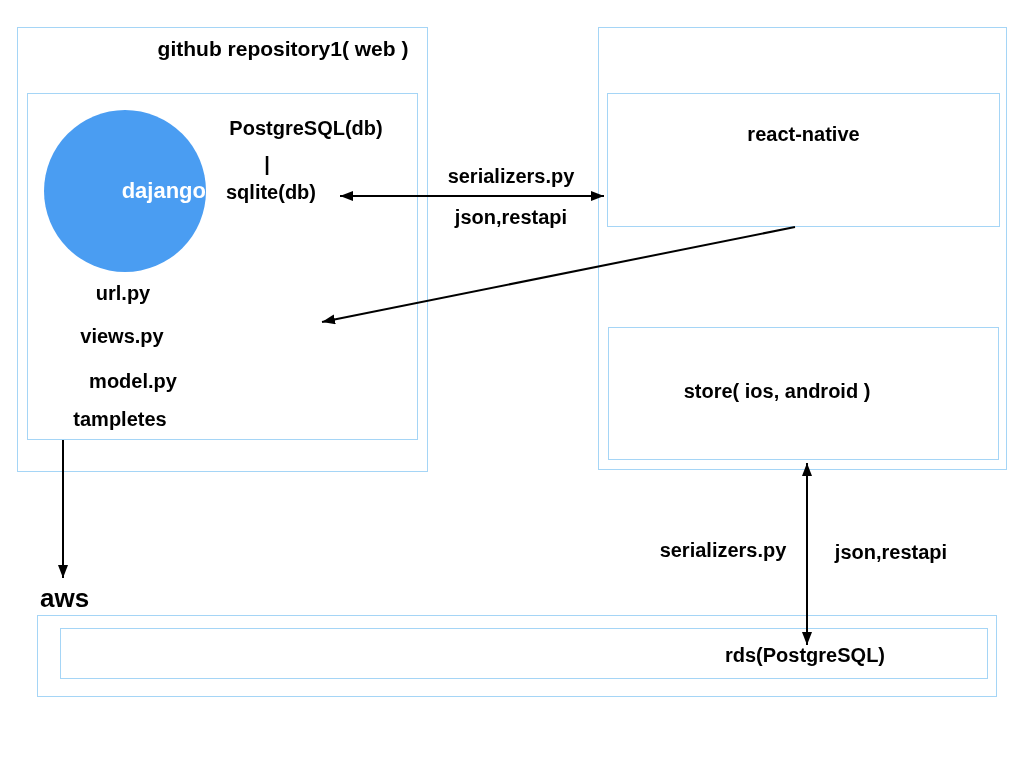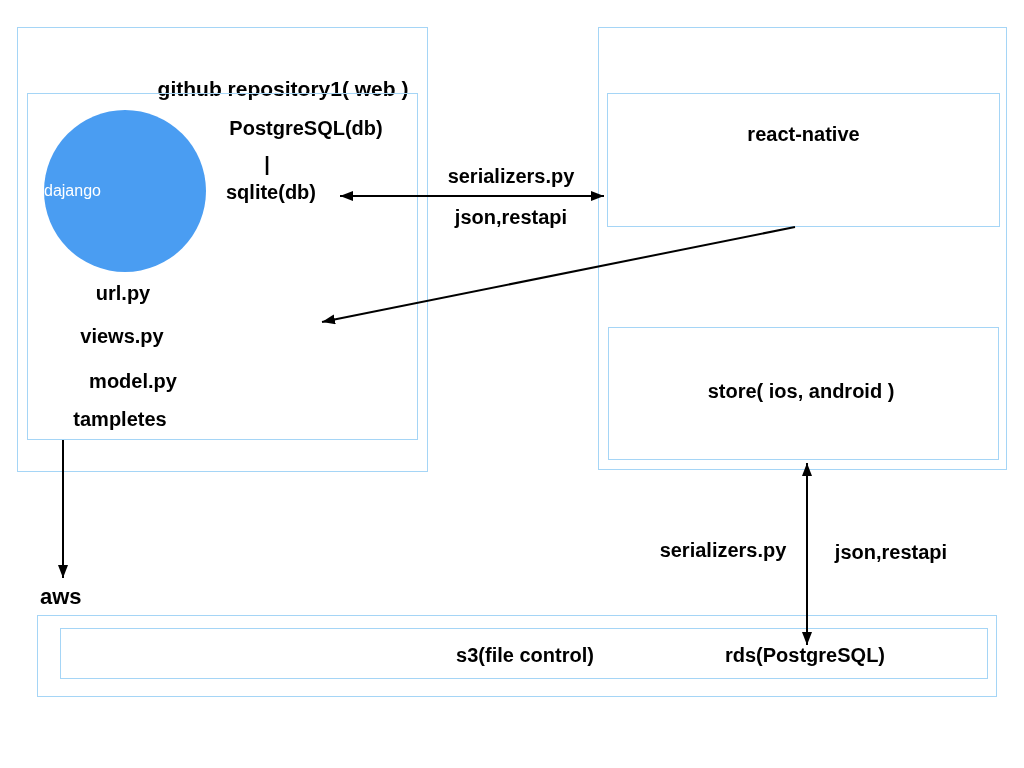--- a/index.html
+++ b/index.html
@@ -25,28 +25,28 @@
   }
   .lbl{
     position:absolute;
     font-weight:700;
     color:var(--text);
     white-space:nowrap;
     line-height:1.15;
     font-size:20px;
   }
   .center{text-align:center;}
-  .title{font-size:21px;margin-top:40px;}
+  .title{font-size:21px;}
   .circle{
     position:absolute;
     border-radius:50%;
     background:var(--circle-fill);
-    display:flex;align-items:center;justify-content:flex-start;
+    display:flex;align-items:center;justify-content:flex-end;
     color:var(--circle-text);
-    font-size:16px;font-weight:400;
+    font-size:22px;font-weight:700;
   }
   #arrows{position:absolute;left:0;top:0;pointer-events:none;}
   #arrows line{stroke:var(--arrow);stroke-width:2;}
   #arrows marker path{fill:var(--arrow);}
 </style>
 </head>
 <body>
 
 <div class="canvas">
 
@@ -67,33 +67,32 @@
   <div class="lbl center" style="left:72px;top:325px;width:100px;">views.py</div>
   <div class="lbl center" style="left:83px;top:370px;width:100px;">model.py</div>
   <div class="lbl center" style="left:70px;top:408px;width:100px;">tampletes</div>
 
   <div class="box" style="left:598px;top:27px;width:409px;height:443px;"></div>
 
   <div class="box" style="left:607px;top:93px;width:393px;height:134px;"></div>
   <div class="lbl center" style="left:607px;top:123px;width:393px;">react-native</div>
 
   <div class="box" style="left:608px;top:327px;width:391px;height:133px;"></div>
-  <div class="lbl center" style="left:608px;top:380px;width:338px;margin-left:24px;">store( ios, android )</div>
+  <div class="lbl center" style="left:608px;top:380px;width:338px;">store( ios, android )</div>
 
   <div class="lbl center" style="left:436px;top:165px;width:150px;">serializers.py</div>
   <div class="lbl center" style="left:436px;top:206px;width:150px;">json,restapi</div>
 
 
   <div class="lbl center" style="left:646px;top:539px;width:154px;">serializers.py</div>
   <div class="lbl center" style="left:821px;top:541px;width:140px;">json,restapi</div>
 
-  <div class="lbl" style="left:40px;top:584px;font-size:22px;">aws</div>
+  <div class="lbl" style="left:40px;top:584px;font-size:26px;">aws</div>
   <div class="box" style="left:37px;top:615px;width:960px;height:82px;"></div>
   <div class="box" style="left:60px;top:628px;width:928px;height:51px;"></div>
-  <div class="lbl center" style="left:425px;top:644px;width:200px;">s3(file control)</div>
   <div class="lbl center" style="left:705px;top:644px;width:200px;">rds(PostgreSQL)</div>
 
   <svg id="arrows" width="1024" height="768" viewBox="0 0 1024 768">
     <defs>
       <marker id="ah" markerWidth="14" markerHeight="11" refX="13" refY="5" orient="auto-start-reverse" markerUnits="userSpaceOnUse">
         <path d="M0,0 L13,5 L0,10 z"></path>
       </marker>
     </defs>
     <line x1="340" y1="196" x2="604" y2="196" marker-start="url(#ah)" marker-end="url(#ah)"></line>
     <line x1="795" y1="227" x2="322" y2="322" marker-end="url(#ah)"></line>

